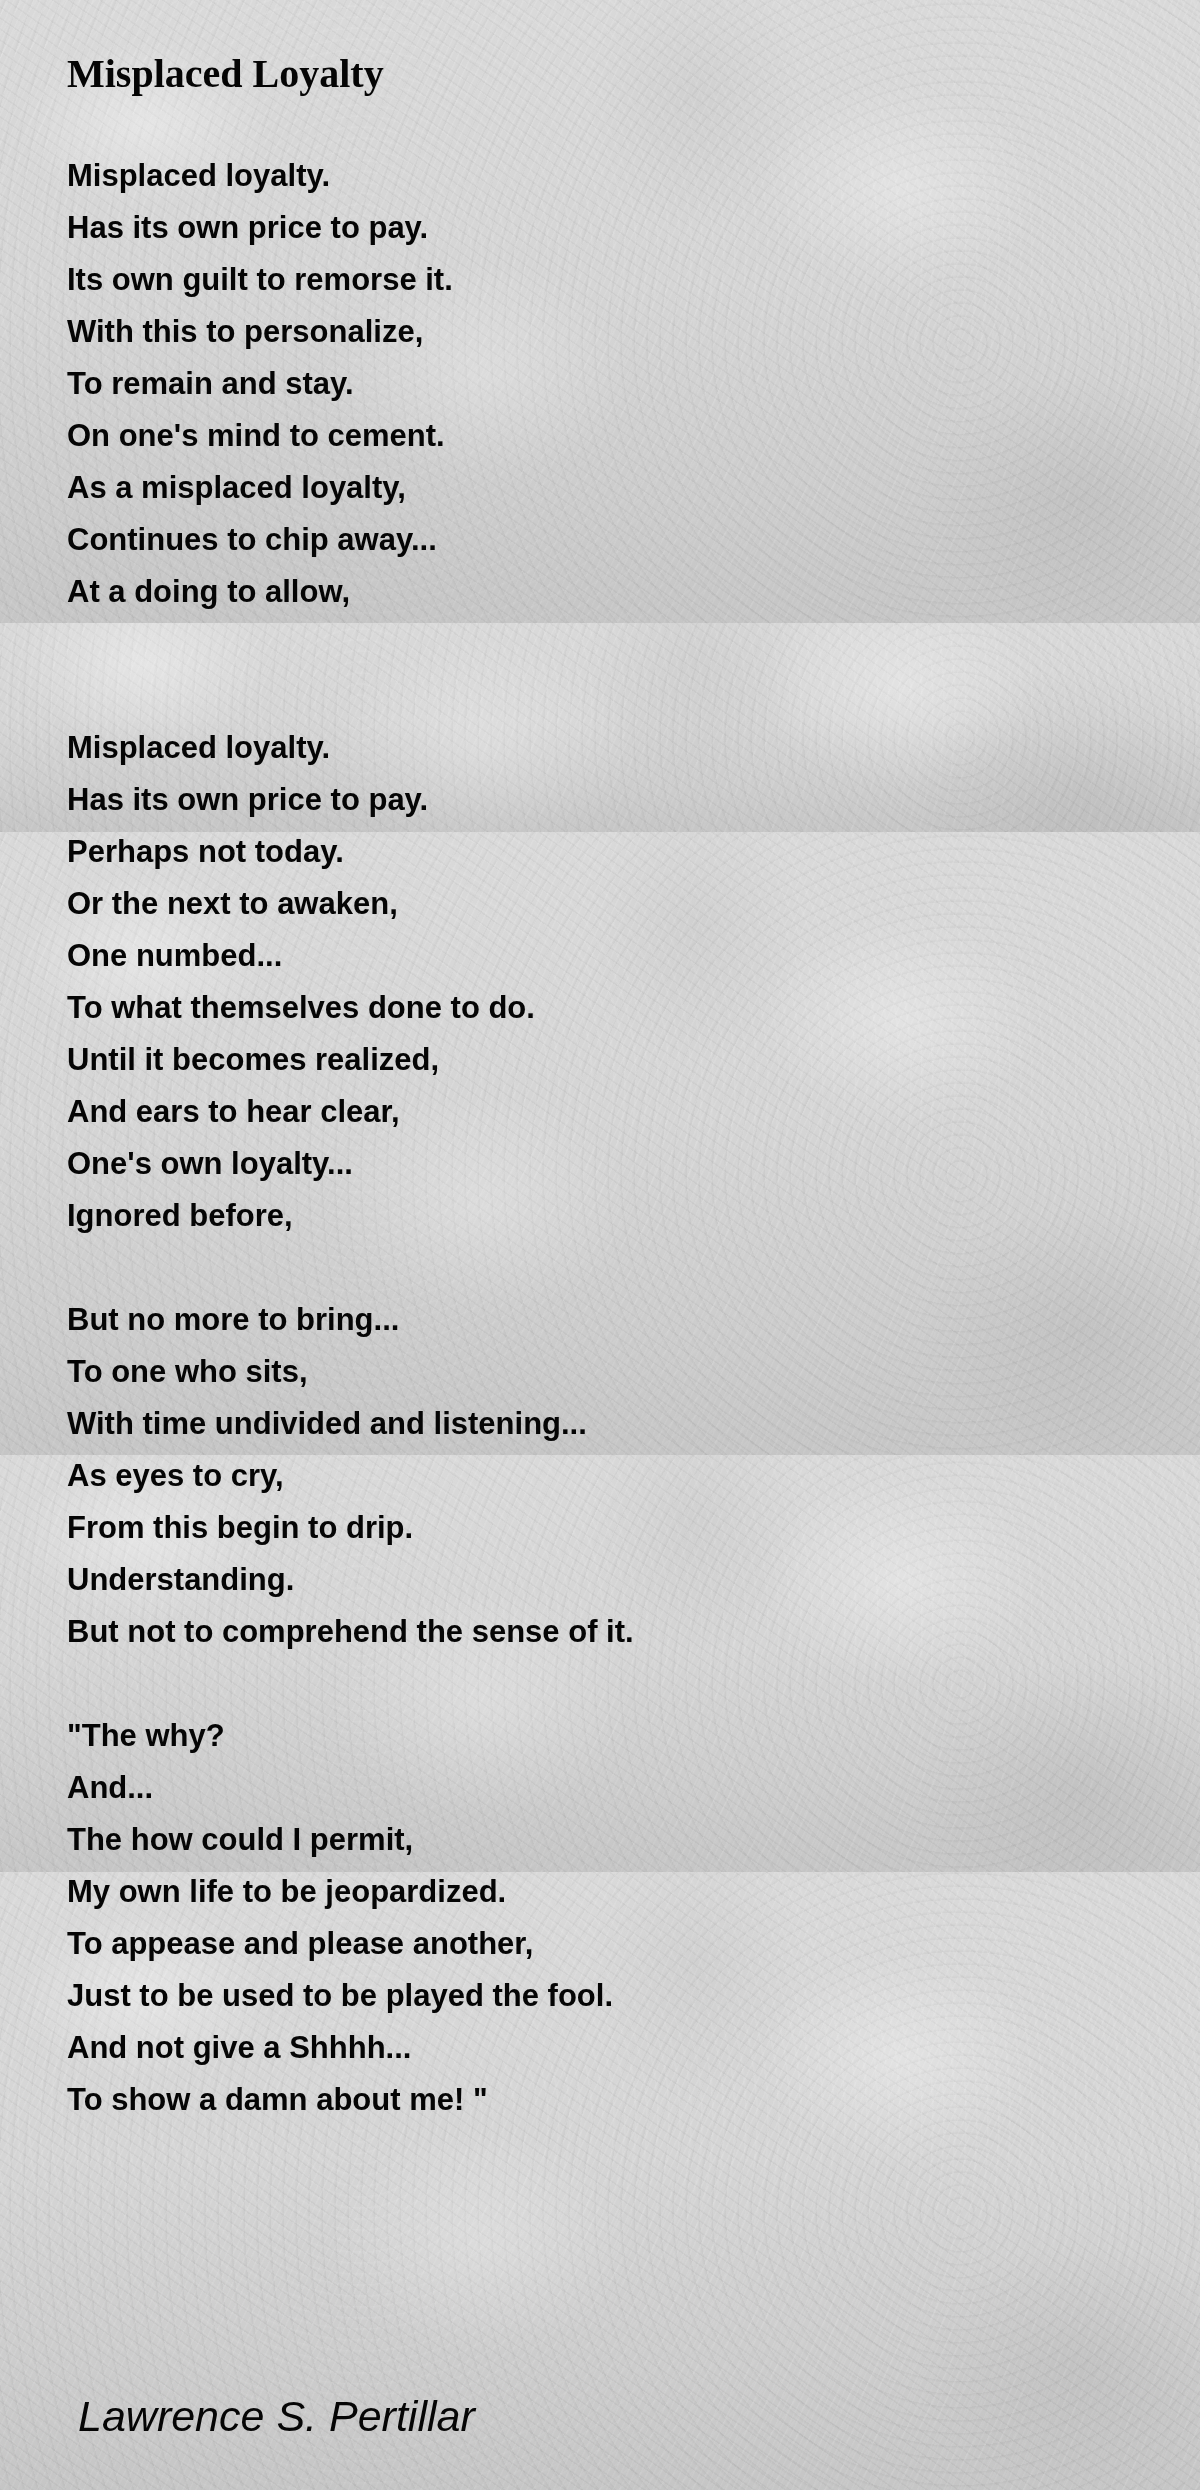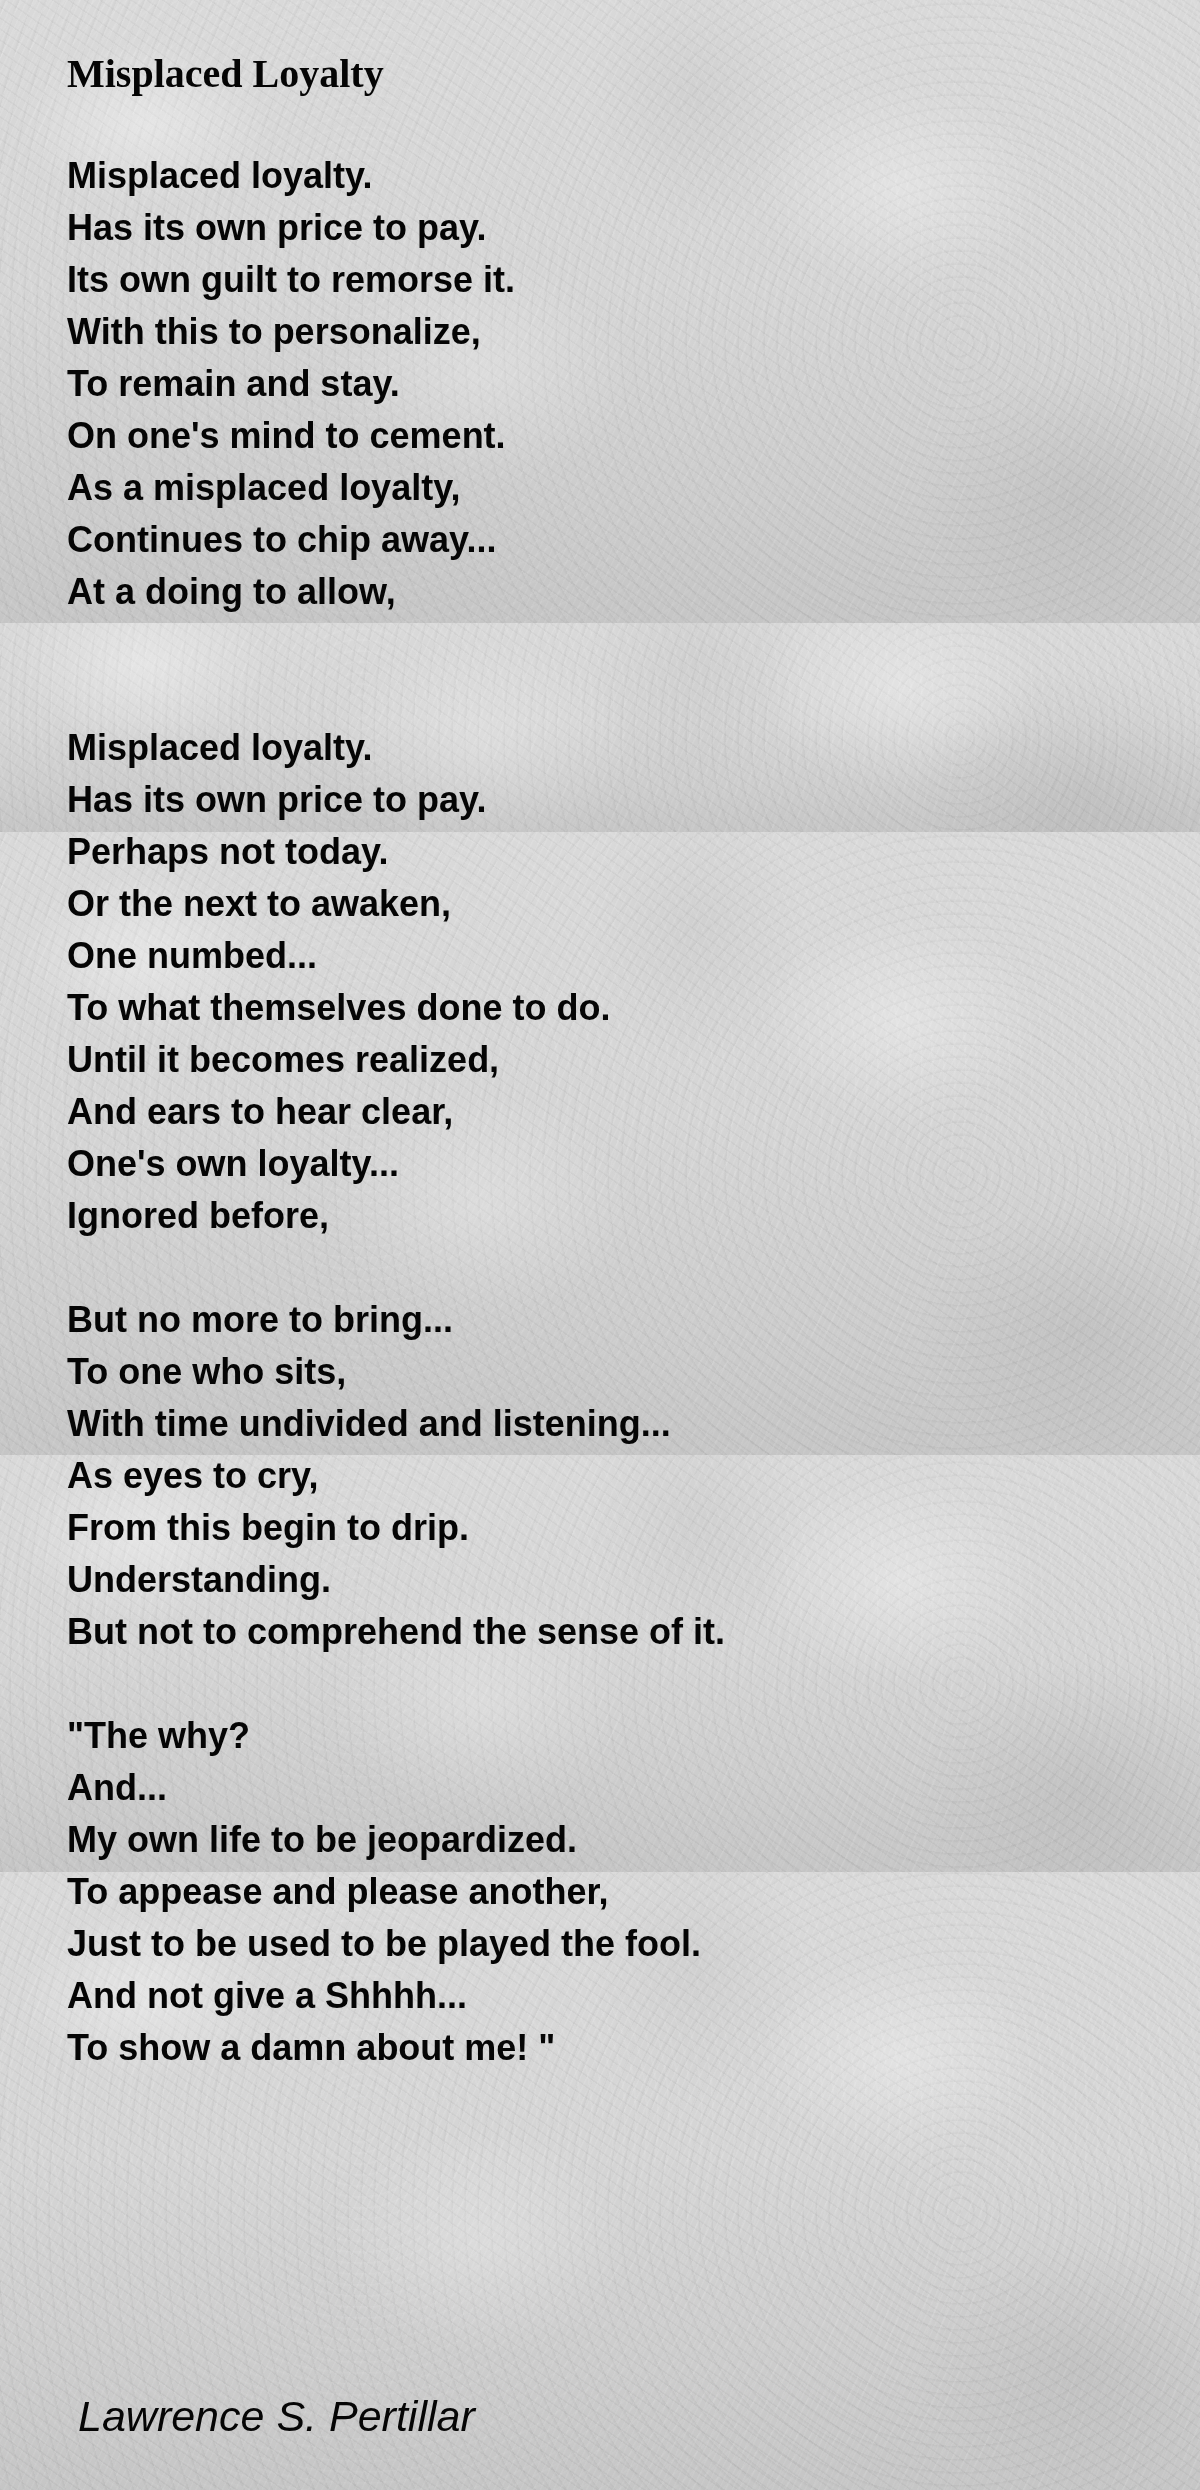--- a/index.html
+++ b/index.html
@@ -60,21 +60,21 @@
       position: absolute;
       left: 0;
       top: 150px;
       margin: 0;
       padding: 0;
     }
     .line {
       display: block;
       height: 52px;
       line-height: 52px;
-      font-size: 36px;
+      font-size: 31px;
       font-weight: bold;
       white-space: nowrap;
     }
     .gap {
       display: block;
       height: 52px;
     }
     .author {
       position: absolute;
       left: 3px;
@@ -137,20 +137,21 @@
       <span class="line">As eyes to cry,</span>
       <span class="line">From this begin to drip.</span>
       <span class="line">Understanding.</span>
       <span class="line">But not to comprehend the sense of it.</span>
     </div>
     <span class="gap"></span>
 
     <div>
       <span class="line">"The why?</span>
       <span class="line">And...</span>
+      <span class="line">The how could I permit,</span>
       <span class="line">My own life to be jeopardized.</span>
       <span class="line">To appease and please another,</span>
       <span class="line">Just to be used to be played the fool.</span>
       <span class="line">And not give a Shhhh...</span>
       <span class="line">To show a damn about me! "</span>
     </div>
   </div>
 
   <p class="author">Lawrence S. Pertillar</p>
 </main>

